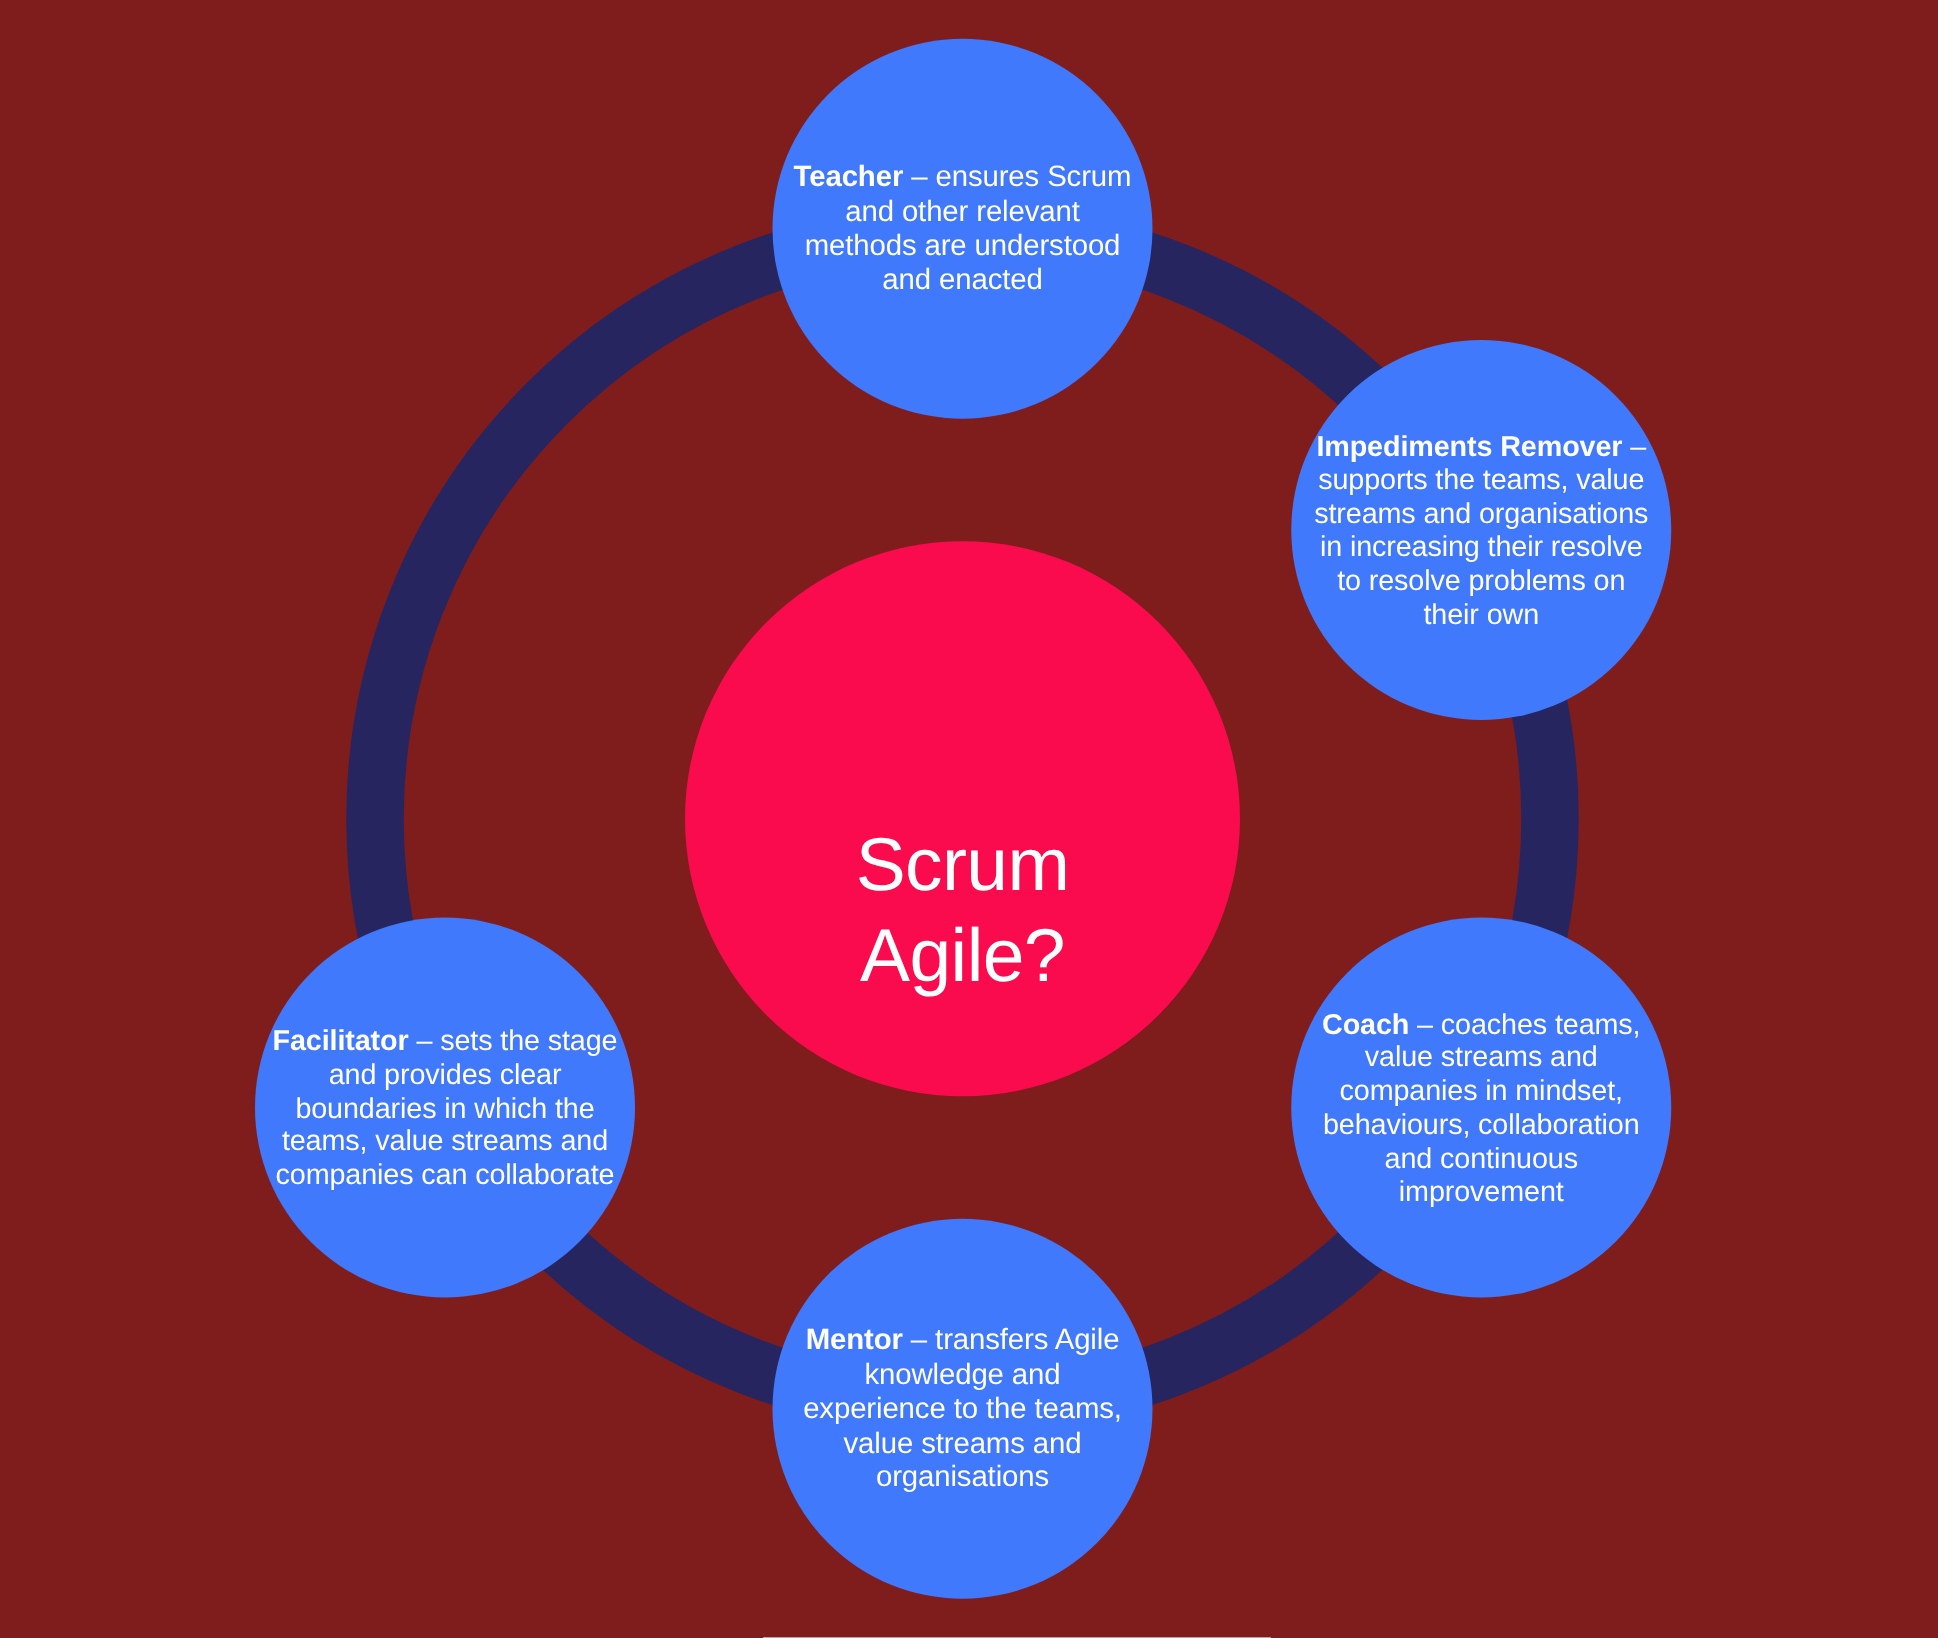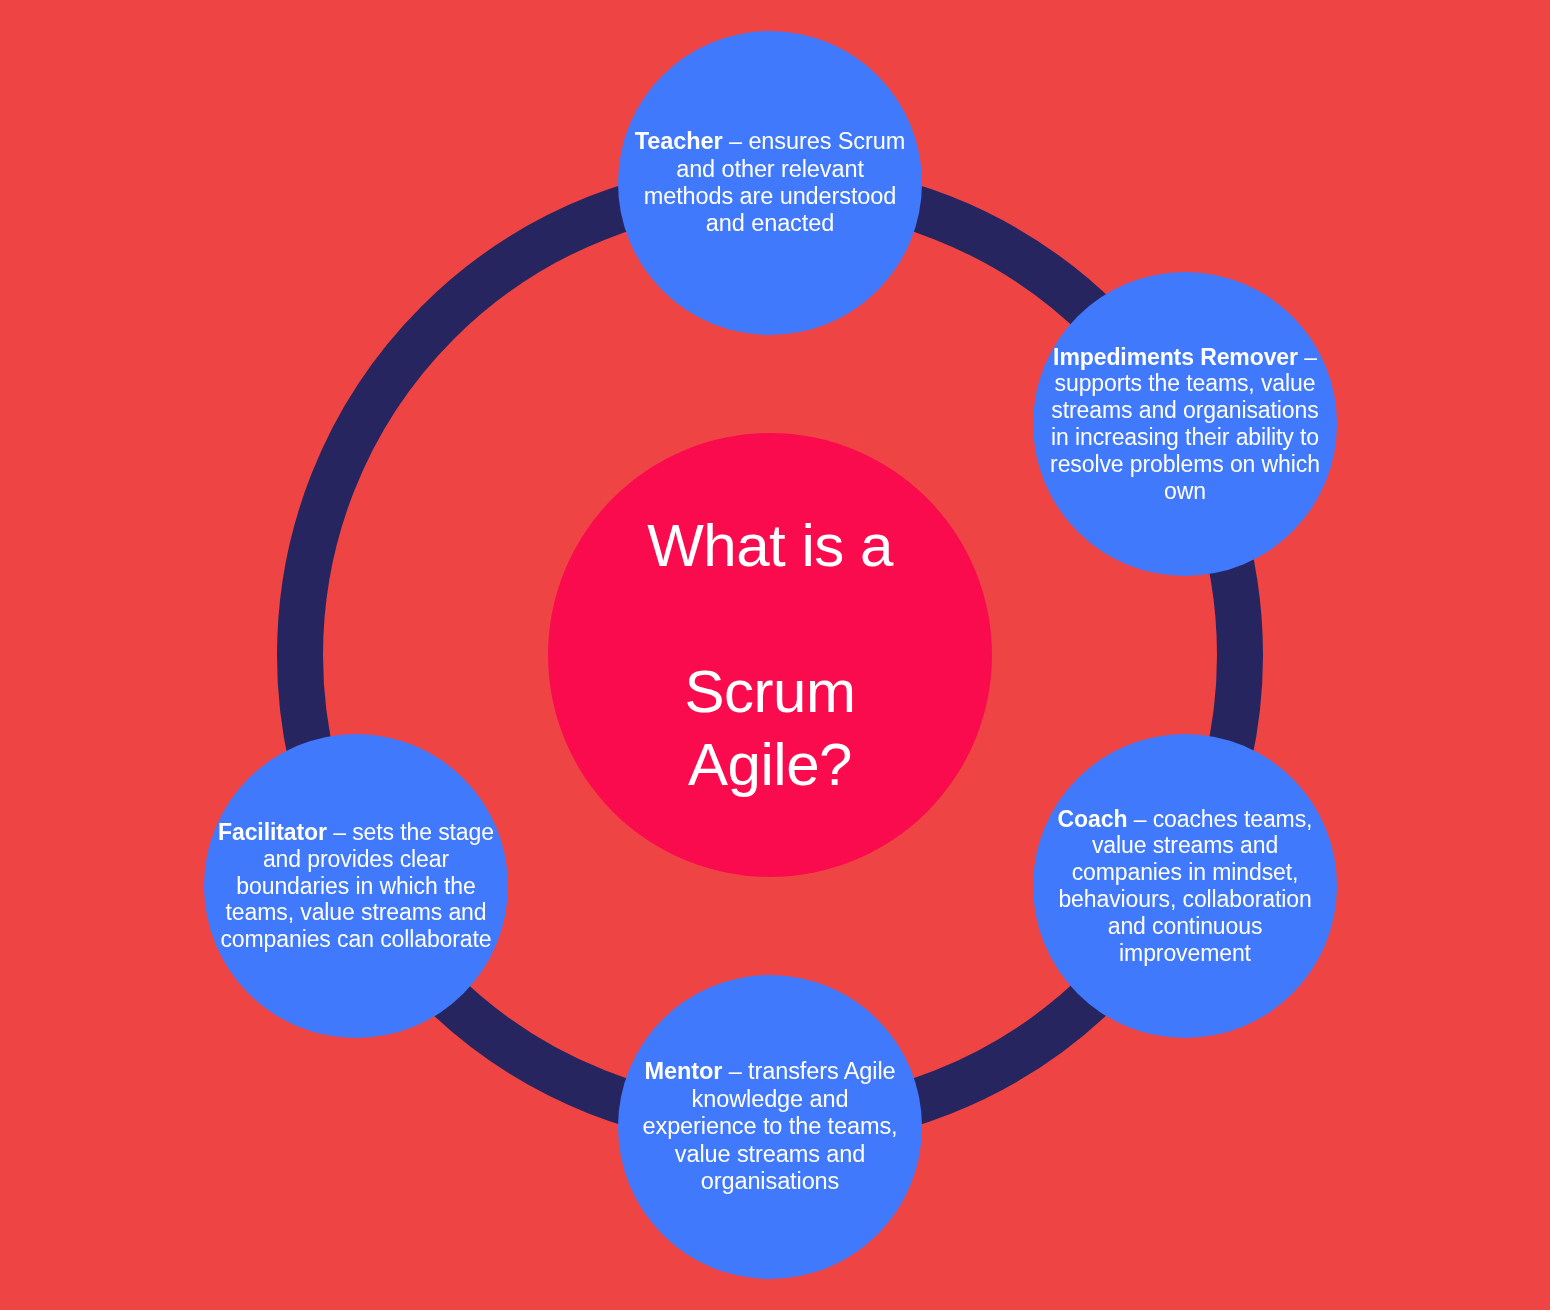--- a/index.html
+++ b/index.html
@@ -7,21 +7,21 @@
     padding: 0;
     background: #ffffff;
   }
   body {
     font-family: "Liberation Sans", sans-serif;
   }
   #stage {
     position: relative;
     width: 1550px;
     height: 1310px;
-    background: #ef4444;
+    background: #7f1d1d;
     overflow: hidden;
   }
   #ringSvg {
     position: absolute;
     left: 0;
     top: 0;
     width: 1550px;
     height: 1310px;
   }
   .node {
@@ -87,38 +87,38 @@
 
   <svg id="ringSvg" viewBox="0 0 1550 1310" aria-hidden="true">
     <circle cx="770" cy="655" r="470" fill="none" stroke="#272560" stroke-width="46"></circle>
   </svg>
 
   <div class="node satellite" id="node-teacher">
     <span class="node-text"><b class="role-name">Teacher</b><span> – </span><span>ensures Scrum and other relevant methods are understood and enacted</span></span>
   </div>
 
   <div class="node satellite" id="node-impediments-remover">
-    <span class="node-text"><b class="role-name">Impediments Remover</b><span> – </span><span>supports the teams, value streams and organisations in increasing their ability to resolve problems on which own</span></span>
+    <span class="node-text"><b class="role-name">Impediments Remover</b><span> – </span><span>supports the teams, value streams and organisations in increasing their resolve to resolve problems on their own</span></span>
   </div>
 
   <div class="node satellite" id="node-coach">
     <span class="node-text"><b class="role-name">Coach</b><span> – </span><span>coaches teams, value streams and companies in mindset, behaviours, collaboration and continuous improvement</span></span>
   </div>
 
   <div class="node satellite" id="node-facilitator">
     <span class="node-text"><b class="role-name">Facilitator</b><span> – </span><span>sets the stage and provides clear boundaries in which the teams, value streams and companies can collaborate</span></span>
   </div>
 
   <div class="node satellite" id="node-mentor">
     <span class="node-text"><b class="role-name">Mentor</b><span> – </span><span>transfers Agile knowledge and experience to the teams, value streams and organisations</span></span>
   </div>
 
 
   <div class="node center" id="node-center">
     <span class="center-text">
-      <span>What is a</span><br>
+      <br>
       <br>
       <span>Scrum</span><br>
       <span>Agile?</span>
     </span>
   </div>
 
 </div>
 
 </body></html>

